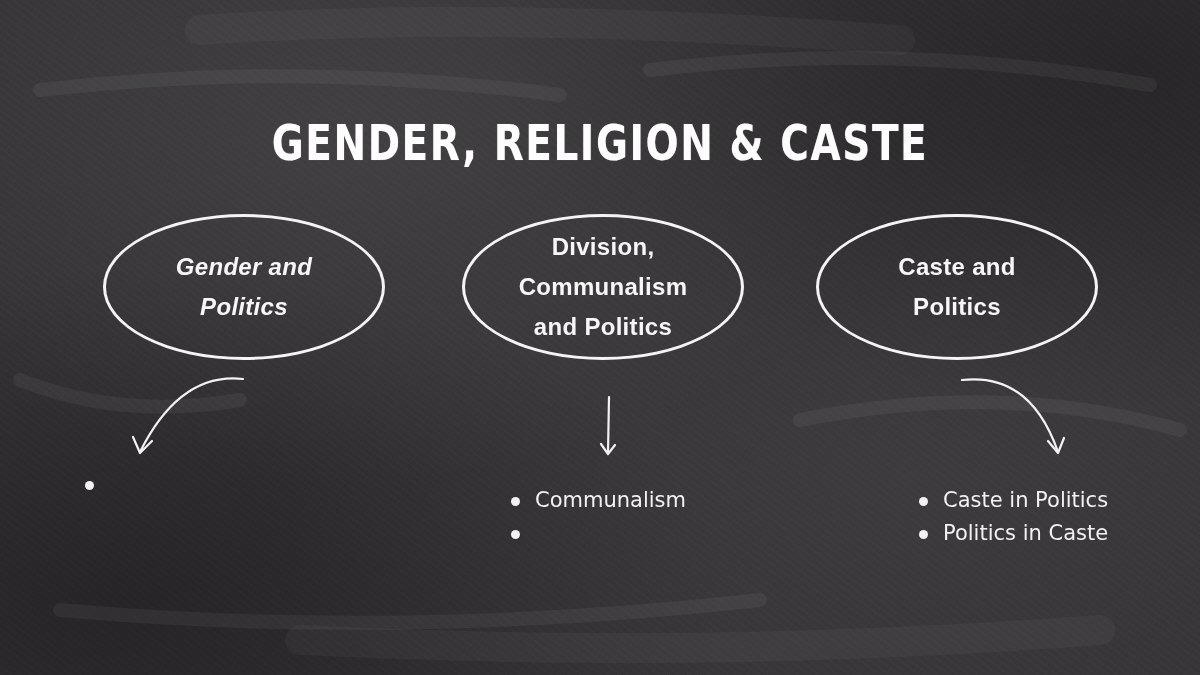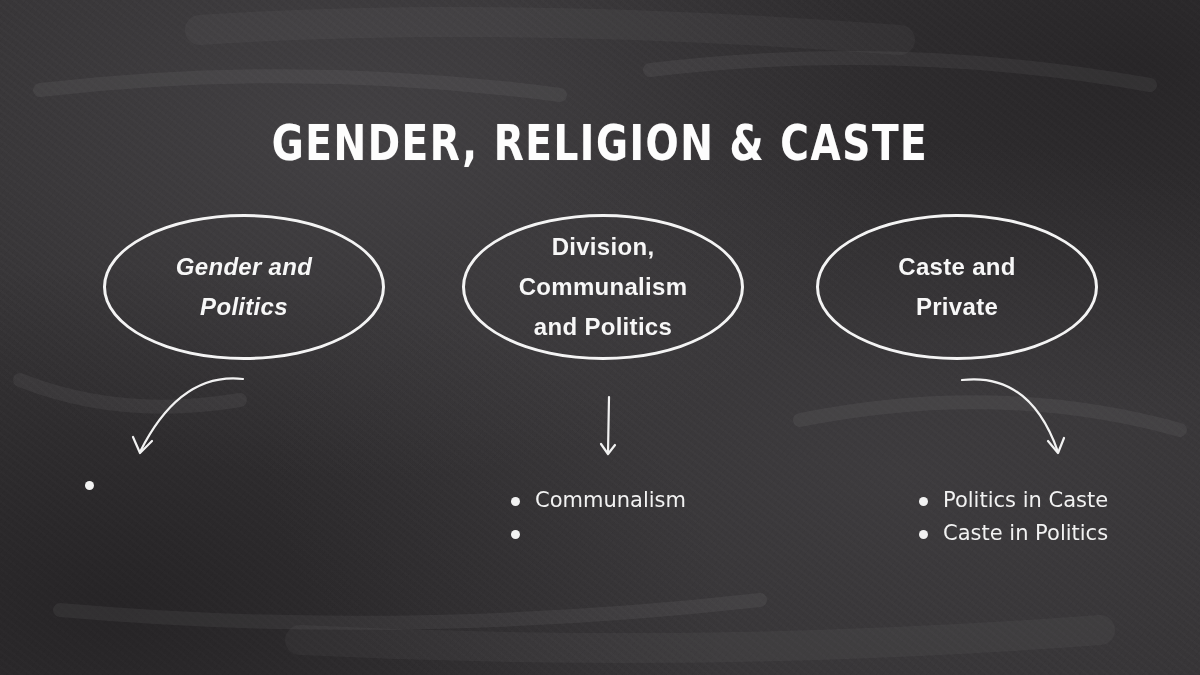--- a/index.html
+++ b/index.html
@@ -121,21 +121,21 @@
   <span class="oval-label">Gender and
 Politics</span>
 </div>
 <div class="oval oval-2">
   <span class="oval-label">Division,
 Communalism
 and Politics</span>
 </div>
 <div class="oval oval-3">
   <span class="oval-label">Caste and
-Private</span>
+Politics</span>
 </div>
 
 <svg class="arrows" width="1200" height="675">
   <g stroke="#f2f2f2" stroke-width="2.2" fill="none" stroke-linecap="round" stroke-linejoin="round">
     <path d="M243 379 Q180 372 140 452"></path>
     <path d="M133 437 L140 453 L152 441"></path>
   </g>
   <g stroke="#f2f2f2" stroke-width="2.2" fill="none" stroke-linecap="round" stroke-linejoin="round">
     <path d="M609 397 L608 453"></path>
     <path d="M601 444 L608 454 L615 445"></path>
@@ -149,15 +149,15 @@
 <ul class="bullets bullets-1">
   <li><span class="dot"></span></li>
 </ul>
 
 <ul class="bullets bullets-2">
   <li><span class="dot"></span><span>Communalism</span></li>
   <li><span class="dot"></span></li>
 </ul>
 
 <ul class="bullets bullets-3">
+  <li><span class="dot"></span><span>Caste in Politics</span></li>
   <li><span class="dot"></span><span>Politics in Caste</span></li>
-  <li><span class="dot"></span><span>Caste in Politics</span></li>
 </ul>
 
 </body></html>

